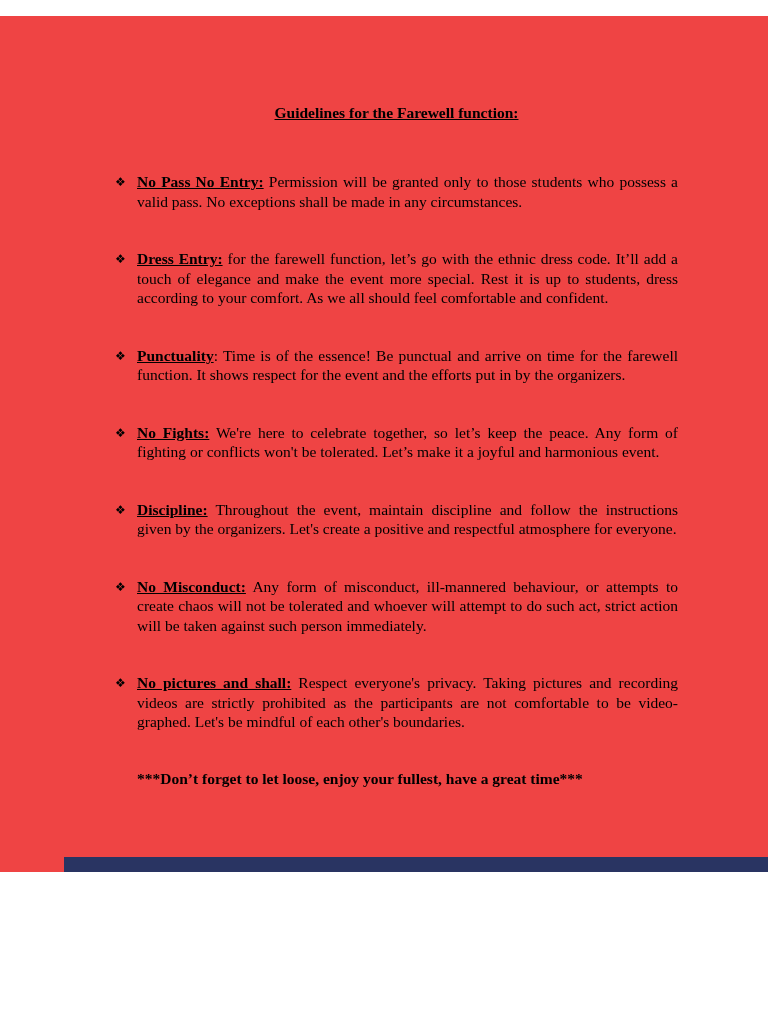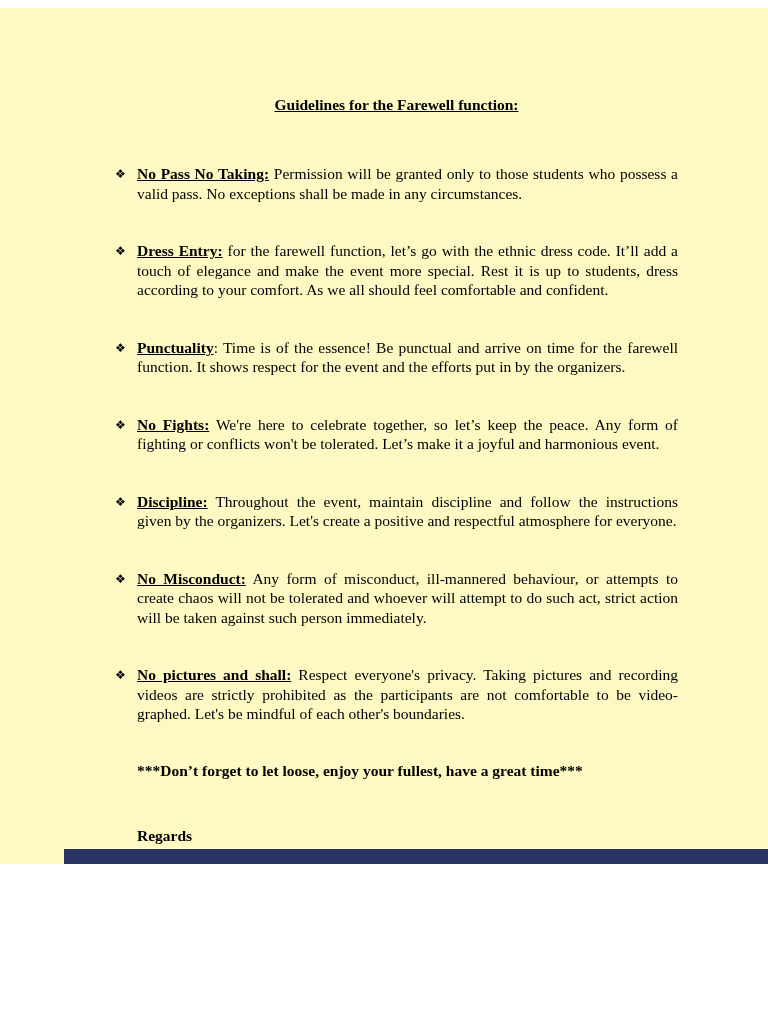--- a/index.html
+++ b/index.html
@@ -1,24 +1,24 @@
 <!DOCTYPE html>
 <html><head>
 <meta charset="utf-8">
 <style>
   html,body{margin:0;padding:0;background:#ffffff;}
   .page{
     position:relative;
     width:768px;
     height:856px;
-    background:#fef9c3;
+    background:#ef4444;
     font-family:"Liberation Serif", serif;
     color:#000000;
     overflow:hidden;
-    margin:8px auto;
+    margin:16px auto;
   }
   .content{
     padding:88px 90px 0 115px;
   }
   .doc-title{
     text-align:center;
     font-weight:bold;
     font-size:15.5px;
     text-decoration:underline;
     margin:0 0 50px 0;
@@ -75,21 +75,21 @@
 </head>
 <body>
 
 <div class="page">
   <div class="content">
 
     <h1 class="doc-title">Guidelines for the Farewell function:</h1>
 
     <div class="bullet">
       <span class="glyph">❖</span>
-      <p class="btext"><span class="bhead">No Pass No Taking:</span><span> Permission will be granted only to those students who possess a valid pass. No exceptions shall be made in any circumstances.</span></p>
+      <p class="btext"><span class="bhead">No Pass No Entry:</span><span> Permission will be granted only to those students who possess a valid pass. No exceptions shall be made in any circumstances.</span></p>
     </div>
 
     <div class="bullet">
       <span class="glyph">❖</span>
       <p class="btext"><span class="bhead">Dress Entry:</span><span>  for the farewell function, let’s go with the ethnic dress code. It’ll add a touch of elegance and make the event more special. Rest it is up to students, dress according to your comfort. As we all should feel comfortable and confident.</span></p>
     </div>
 
     <div class="bullet">
       <span class="glyph">❖</span>
       <p class="btext"><span class="bhead">Punctuality</span><span>: Time is of the essence! Be punctual and arrive on time for the farewell function. It shows respect for the event and the efforts put in by the organizers.</span></p>
@@ -112,19 +112,18 @@
 
     <div class="bullet">
       <span class="glyph">❖</span>
       <p class="btext"><span class="bhead">No pictures and shall:</span><span> Respect everyone's privacy. Taking pictures and recording videos are strictly prohibited as the participants are not comfortable to be video-graphed. Let's be mindful of each other's boundaries.</span></p>
     </div>
 
 
     <div class="highlight">***Don’t forget to let loose, enjoy your fullest, have a great time***</div>
 
     <div class="regards-block">
-      <div>Regards</div>
     </div>
 
   </div>
 
   <div class="bottom-bar" style="background: rgb(41, 52, 98);"></div>
 </div>
 
 </body></html>

